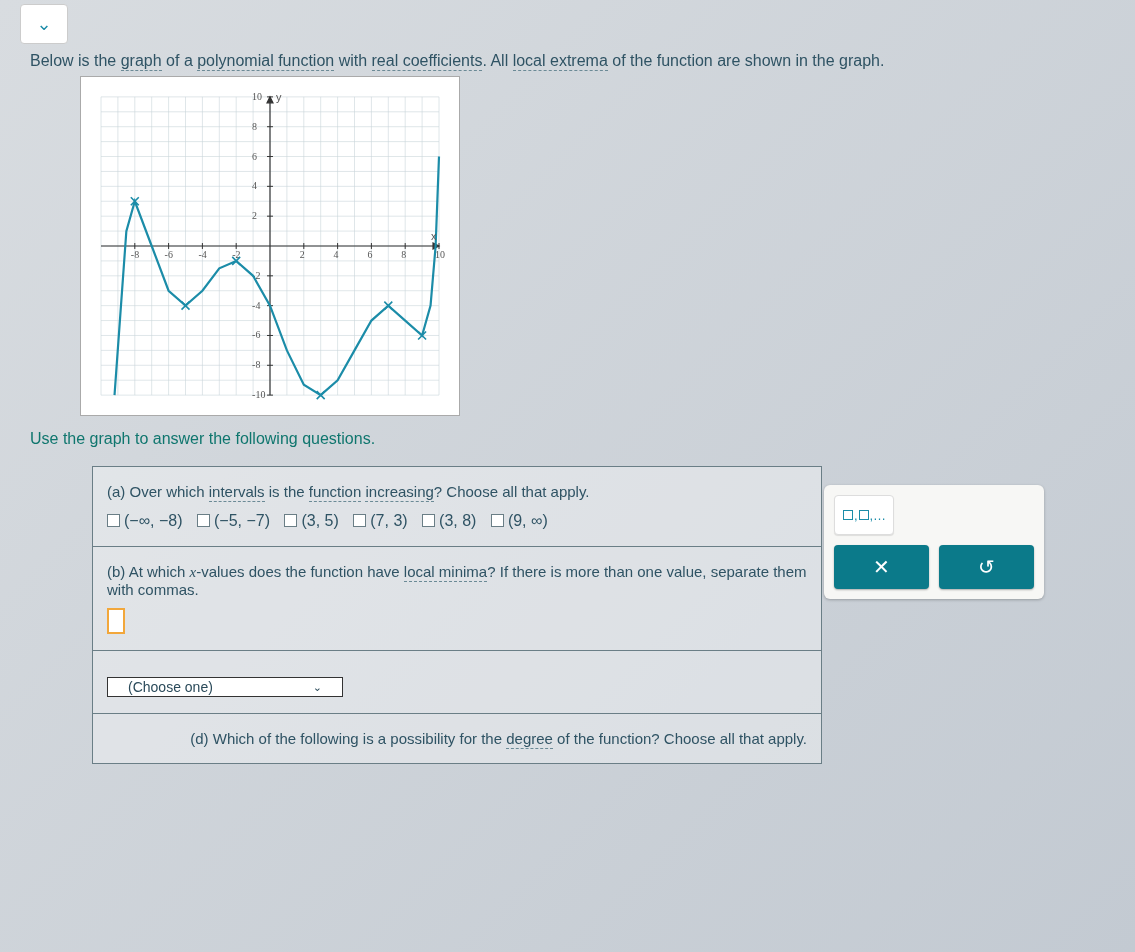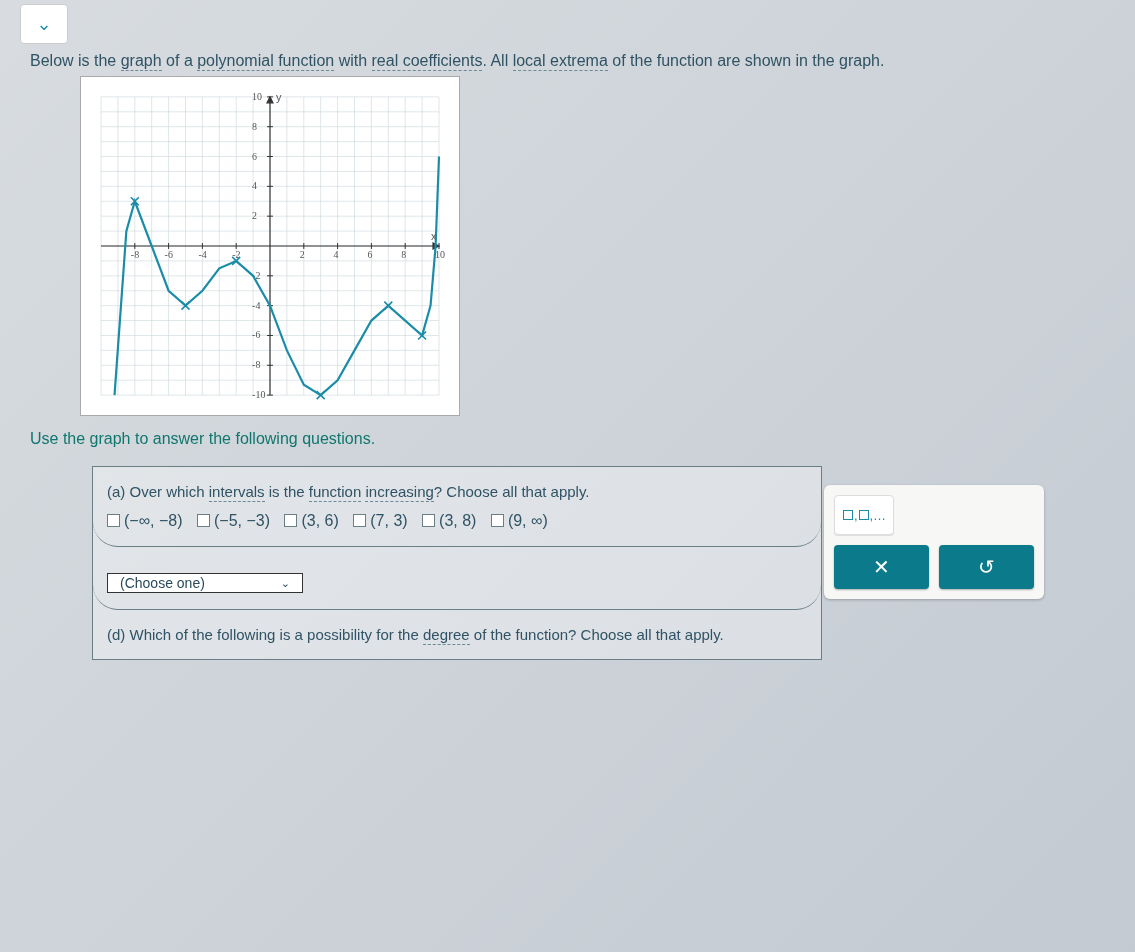--- a/index.html
+++ b/index.html
@@ -34,44 +34,44 @@
     font-size: 16px;
     color: #0f766e;
     margin: 10px 0 18px 10px;
   }
   .qbox {
     margin-left: 72px;
     width: 730px;
     border: 1px solid #6a7e86;
     background: rgba(255,255,255,0.35);
   }
-  .qcell { border-bottom: 1px solid #6a7e86; padding: 16px 14px; border-radius: 25px; }
-  .qcell:last-child { border-bottom: none; }
+  .qcell { border-bottom: 1px solid #6a7e86; padding: 16px 14px; }
+  .qcell:last-child { border-bottom: none; text-align: right; }
   .qtext { font-size: 15px; color: #2f5364; }
   .opts { margin-top: 12px; font-size: 16px; color: #2f5364; }
   .cb {
     display:inline-block; width:13px; height:13px;
     border:1.5px solid #6a7e86; background:#fff;
     margin-right:4px; vertical-align: -1px;
   }
   .opt { margin-right: 10px; white-space:nowrap; }
   .optd .opt { margin-right: 48px; }
   .italx { font-style: italic; font-family: 'Times New Roman', serif; }
   .input-box {
     width: 18px; height: 26px;
     border: 2px solid #f2a73b;
     background:#fff; margin-top:10px;
     display:block;
   }
   .select-box {
     margin-top:10px;
     font-size:14px;
-    width: 196px;
+    width: 236px;
     border:1px solid #333; background:#fff;
-    padding:1px 12px;
+    padding:1px 20px;
     display:flex; justify-content:space-between; align-items:center;
   }
   .sel-chev { font-size:11px; }
   .tool-panel {
     position:absolute;
     top: 485px; left: 824px;
     width: 220px;
     background:#f7f7f5;
     border-radius:6px;
     box-shadow: 0 1px 3px rgba(0,0,0,0.25);
@@ -218,28 +218,34 @@
   <div class="inst">Use the graph to answer the following questions.</div>
 
   <div class="qbox">
 
     <div class="qcell">
       <div class="qtext">
         <span>(a) Over which </span><span class="dashed">intervals</span><span> is the </span><span class="dashed">function</span><span> </span><span class="dashed">increasing</span><span>? Choose all that apply.</span>
       </div>
       <div class="opts">
         <span class="opt"><span class="cb"></span><span>(−∞, −8)</span></span>
-        <span class="opt"><span class="cb"></span><span>(−5, −3)</span></span>
-        <span class="opt"><span class="cb"></span><span>(3, 6)</span></span>
+        <span class="opt"><span class="cb"></span><span>(−5, −7)</span></span>
+        <span class="opt"><span class="cb"></span><span>(3, 5)</span></span>
         <span class="opt"><span class="cb"></span><span>(7, 3)</span></span>
         <span class="opt"><span class="cb"></span><span>(3, 8)</span></span>
         <span class="opt"><span class="cb"></span><span>(9, ∞)</span></span>
       </div>
     </div>
 
+    <div class="qcell">
+      <div class="qtext">
+        <span>(b) At which </span><span class="italx">x</span><span>-values does the function have </span><span class="dashed">local minima</span><span>? If there is more than one value, separate them with commas.</span>
+      </div>
+      <span class="input-box"></span>
+    </div>
 
     <div class="qcell">
       <div class="select-box">
         <span>(Choose one)</span>
         <span class="sel-chev">⌄</span>
       </div>
     </div>
 
     <div class="qcell">
       <div class="qtext">

